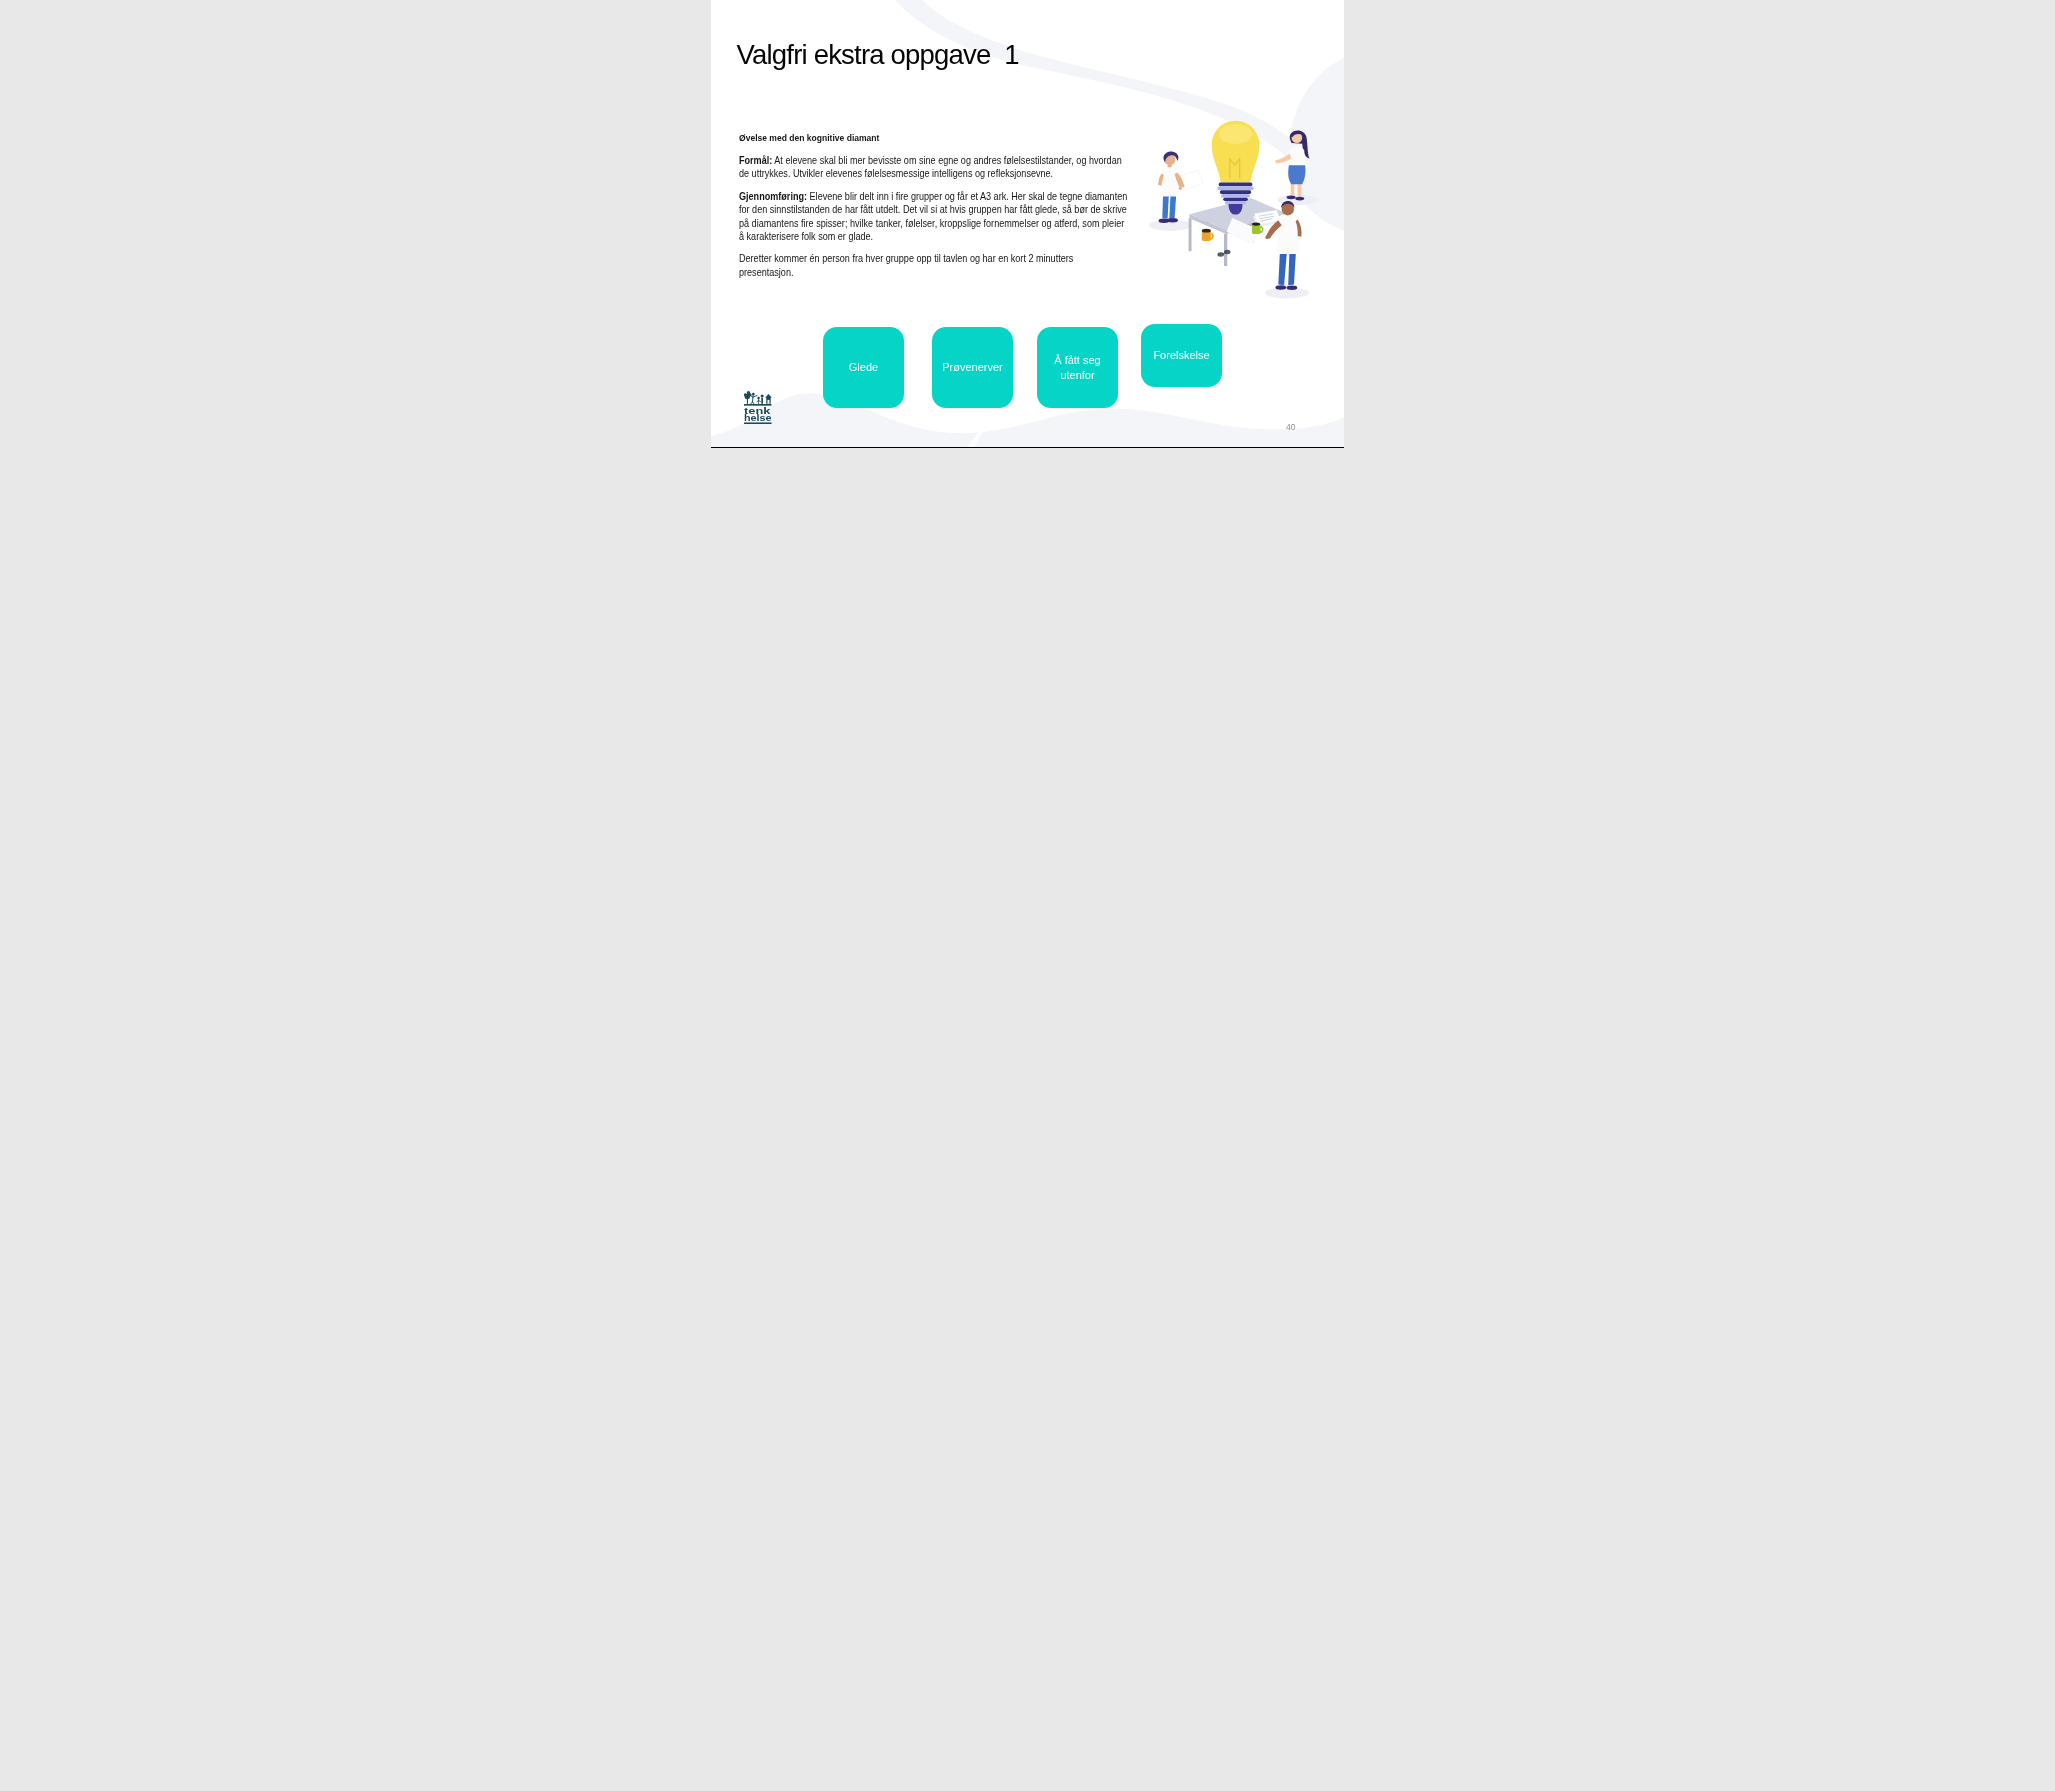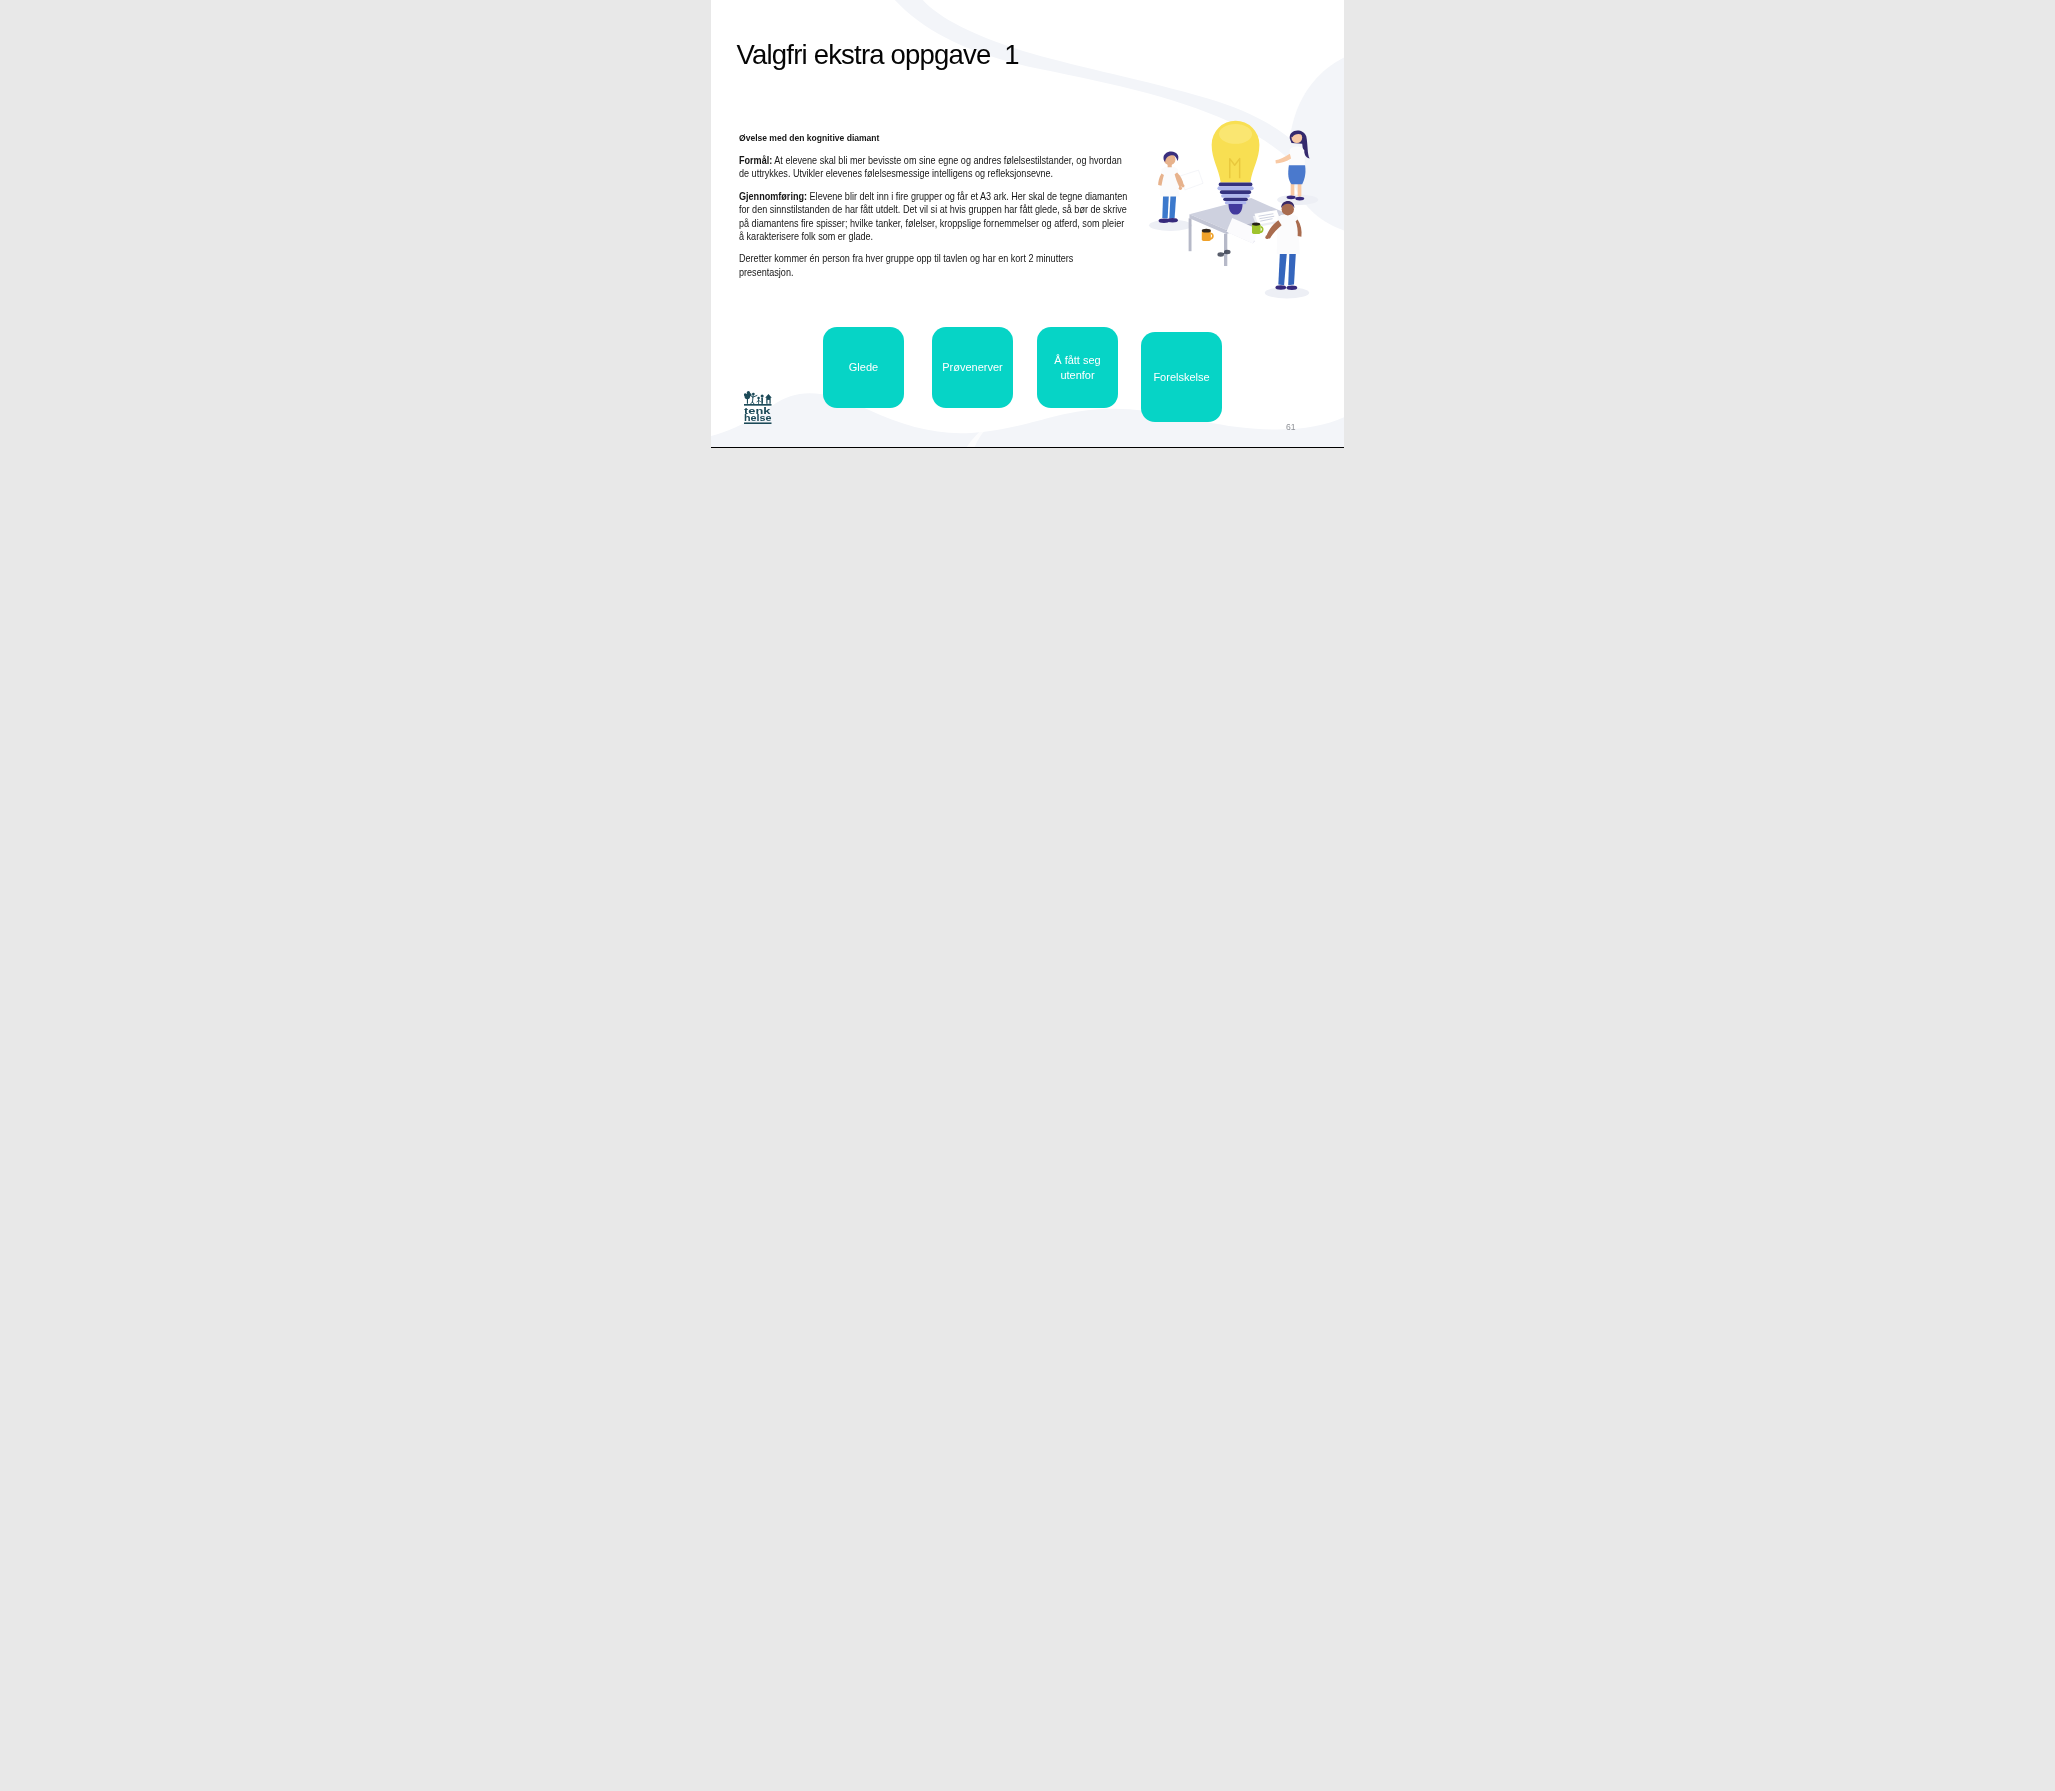--- a/index.html
+++ b/index.html
@@ -26,21 +26,21 @@
   .illustration{position:absolute;left:434px;top:115px;width:186px;height:186px;}
   .card{
     position:absolute;top:327px;width:81px;height:81px;border-radius:14px;
     background:var(--card_background,#06d4c6);color:var(--card_text,#ffffff);
     display:flex;align-items:center;justify-content:center;text-align:center;
     font-size:11px;line-height:1.32;padding:0 6.6px;box-sizing:border-box;
   }
   .card-1{left:112px}
   .card-2{left:221px}
   .card-3{left:326px}
-  .card-4{left:430px;top:332px;height:90px}
+  .card-4{left:430px;top:324px;height:63px}
   .logo{position:absolute;left:33px;top:390px;width:27.5px;text-align:center;}
   .logo svg{display:block;width:27.5px;height:auto;}
   .page-number{
     position:absolute;left:575px;top:422px;
     font-size:8.6px;color:var(--page_number,#8d9096);
   }
   .bottom-border{position:absolute;left:0;right:0;bottom:0;height:1.2px;background:#000;}
 </style>
 </head>
 <body>
@@ -208,18 +208,18 @@
           <rect x="85.5" y="36" width="7" height="14" fill="#ffffff"></rect>
         </g>
         <rect x="0" y="51" width="100" height="6"></rect>
         <text x="0" y="88" font-family="Liberation Sans, sans-serif" font-weight="700" font-size="36" textLength="96" lengthAdjust="spacingAndGlyphs">tenk</text>
         <text x="0" y="114" font-family="Liberation Sans, sans-serif" font-weight="700" font-size="36" textLength="100" lengthAdjust="spacingAndGlyphs">helse</text>
         <rect x="0" y="118" width="100" height="6"></rect>
       </g>
     </svg>
   </div>
 
-  <div class="page-number">61</div>
+  <div class="page-number">40</div>
 
   <div class="bottom-border"></div>
 
 </div>
 
 
 </body></html>

